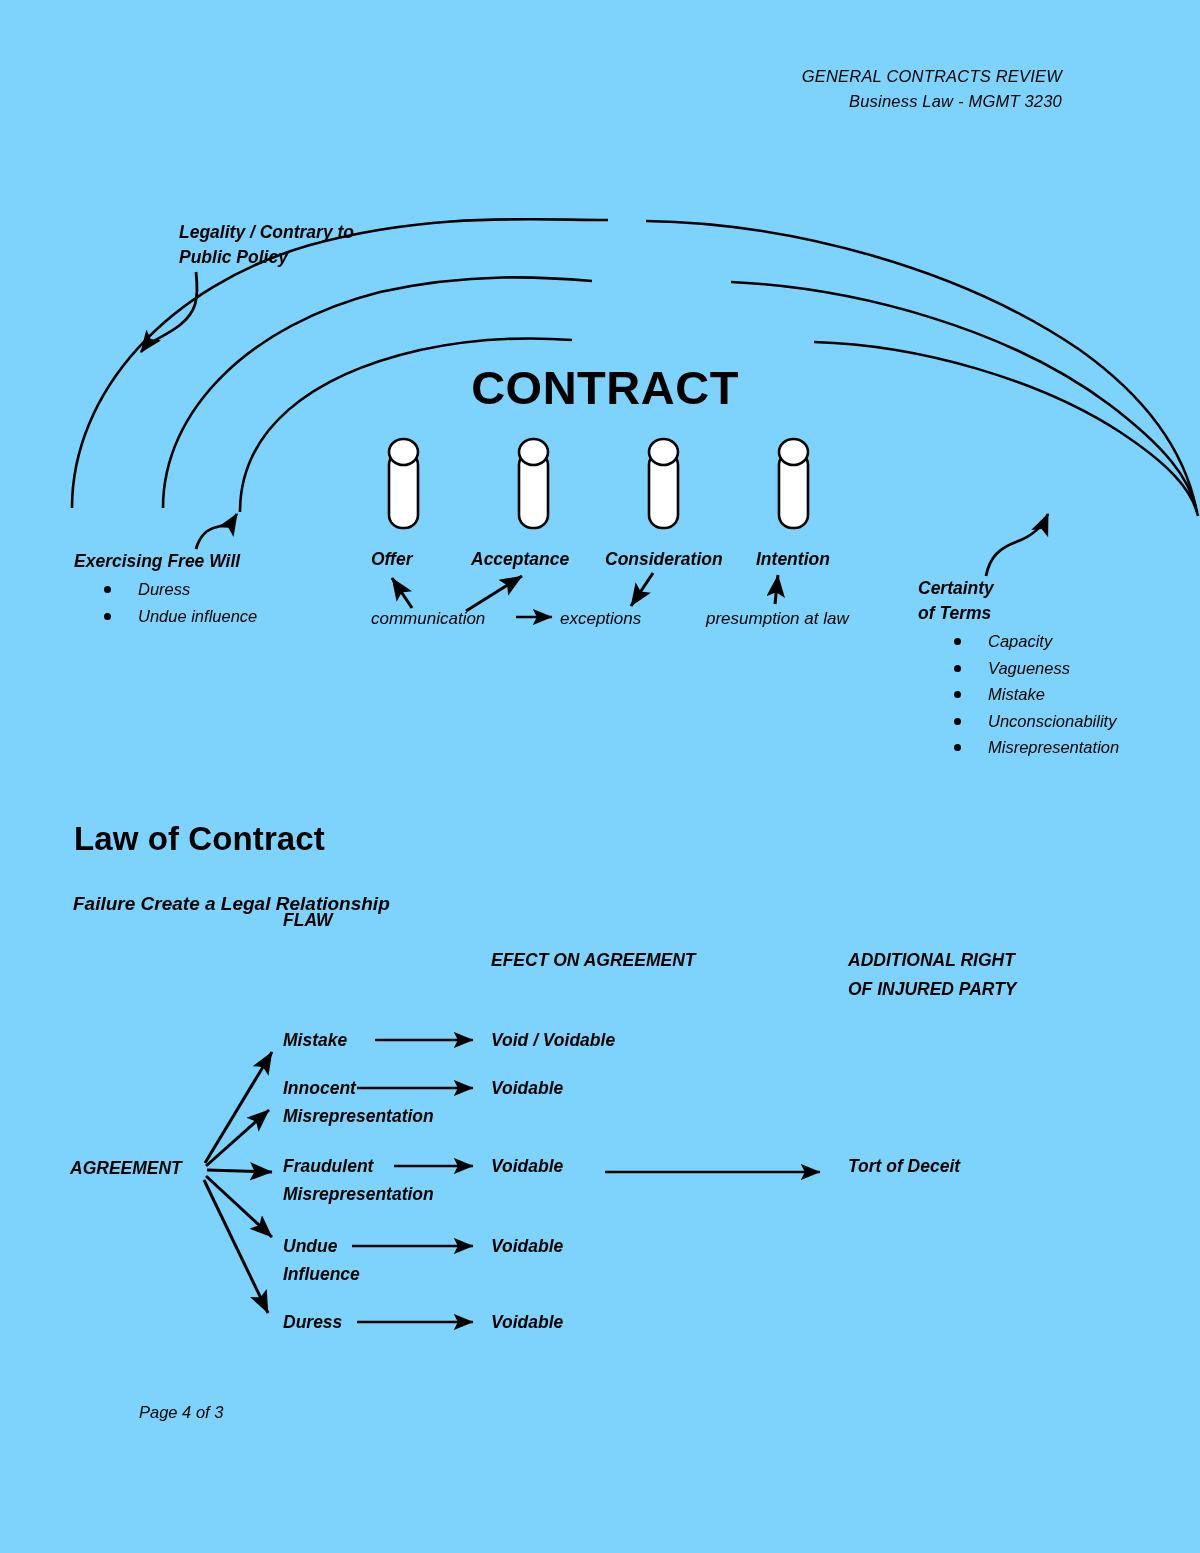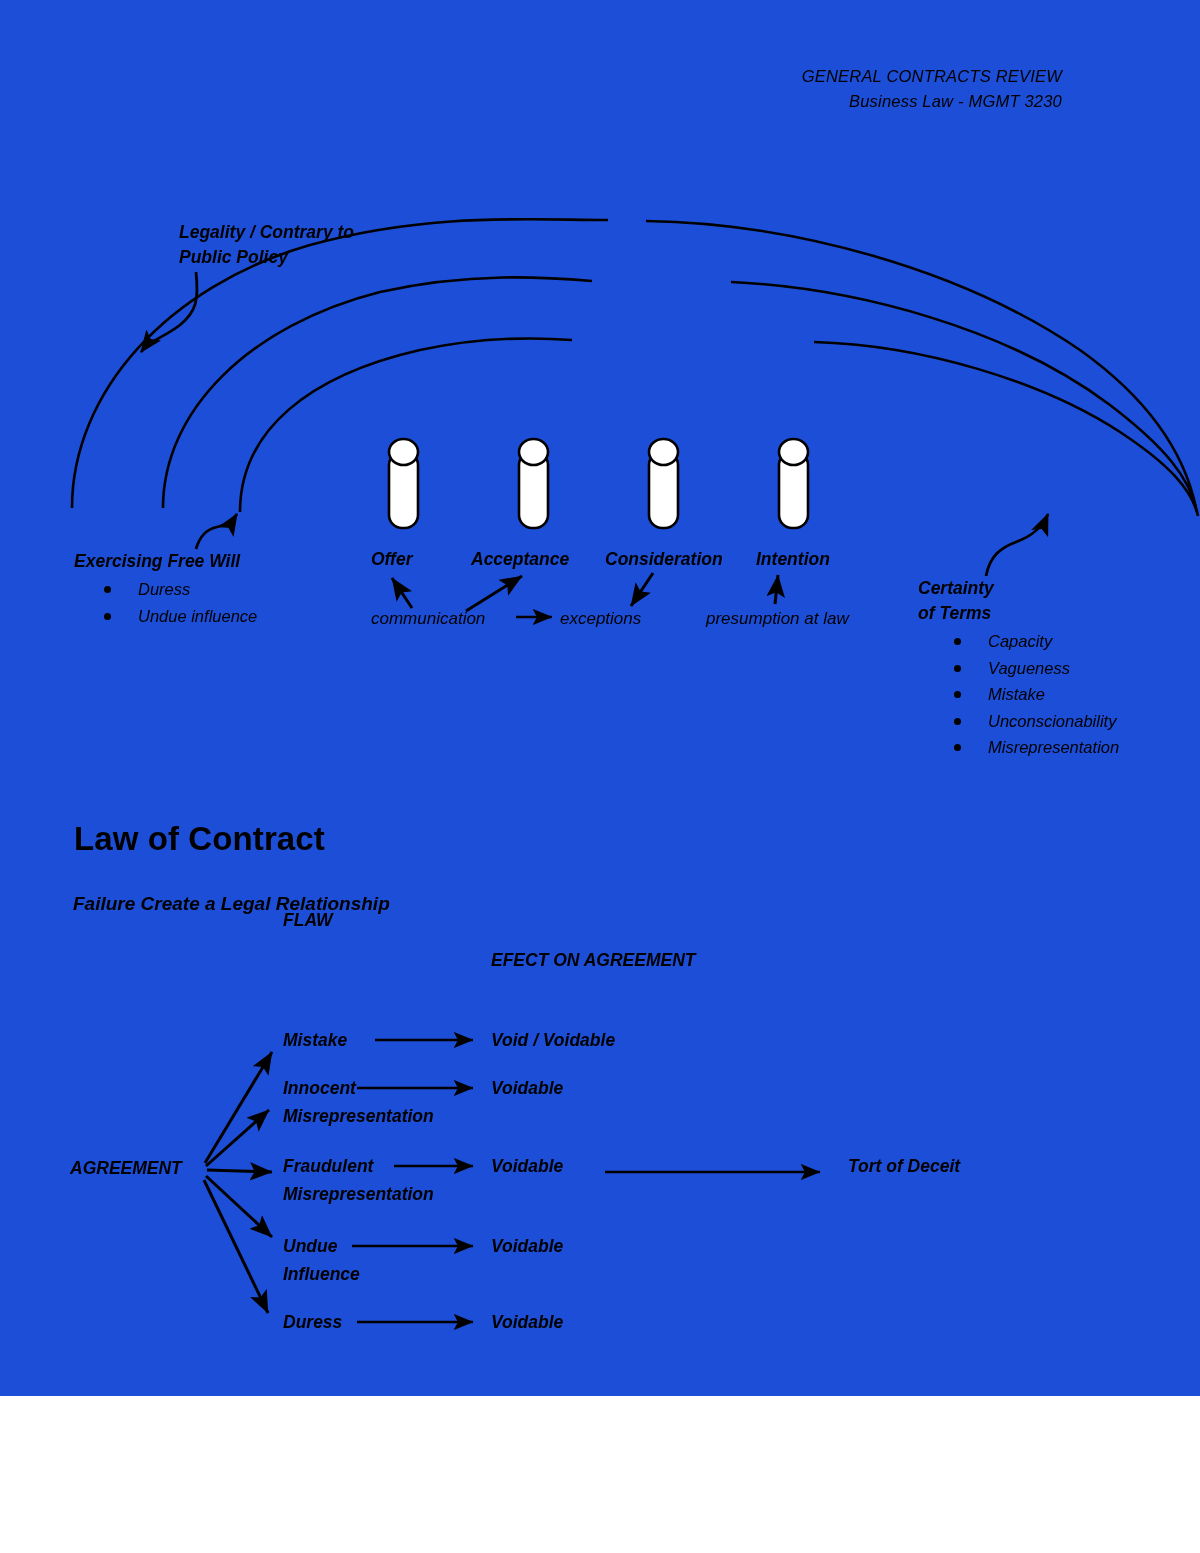--- a/index.html
+++ b/index.html
@@ -4,22 +4,22 @@
 <title>General Contracts Review</title>
 <style>
   html, body {
     margin: 0;
     padding: 0;
     background: #ffffff;
   }
   #page {
     position: relative;
     width: 1200px;
-    height: 1396px;
-    background: #1d4ed8;
+    height: 1553px;
+    background: #7dd3fc;
     overflow: hidden;
     font-family: "Liberation Sans", sans-serif;
     color: #000000;
   }
 
   
   #doc-header {
     position: absolute;
     top: 64px;
     right: 138px;
@@ -263,20 +263,23 @@
       <path d="M 357,1088 L 473,1088" marker-end="url(#ah)"></path>
       <path d="M 394,1166 L 473,1166" marker-end="url(#ah)"></path>
       <path d="M 352,1246 L 473,1246" marker-end="url(#ah)"></path>
       <path d="M 357,1322 L 473,1322" marker-end="url(#ah)"></path>
     </g>
 
     
     <path d="M 605,1172 L 820,1172" fill="none" stroke="#000" stroke-width="2.6" marker-end="url(#ah)"></path>
   </svg>
 
+  <div id="contract-title">
+    <span>CONTRACT</span>
+  </div>
 
   <div id="legality-label" class="callout">
     <div>Legality / Contrary to</div>
     <div>Public Policy</div>
   </div>
 
   <div id="free-will-label" class="callout">
     <div>Exercising Free Will</div>
     <ul class="bullets">
       <li>Duress</li>
@@ -303,20 +306,24 @@
 
   <div id="note-communication" class="sub-note">communication</div>
   <div id="note-exceptions" class="sub-note">exceptions</div>
   <div id="note-presumption" class="sub-note">presumption at law</div>
 
   <div id="law-of-contract">Law of Contract</div>
   <div id="failure-heading">Failure Create a Legal Relationship</div>
 
   <div id="col-flaw" class="col-header">FLAW</div>
   <div id="col-effect" class="col-header">EFECT ON AGREEMENT</div>
+  <div id="col-addright" class="col-header">
+    <div>ADDITIONAL RIGHT</div>
+    <div>OF INJURED PARTY</div>
+  </div>
 
   <div id="agreement-node">AGREEMENT</div>
 
   <div class="flaw-name" style="top:1026px;">
     <div>Mistake</div>
   </div>
   <div class="effect-name" style="top:1026px;">Void / Voidable</div>
 
   <div class="flaw-name" style="top:1074px;">
     <div>Innocent</div>

